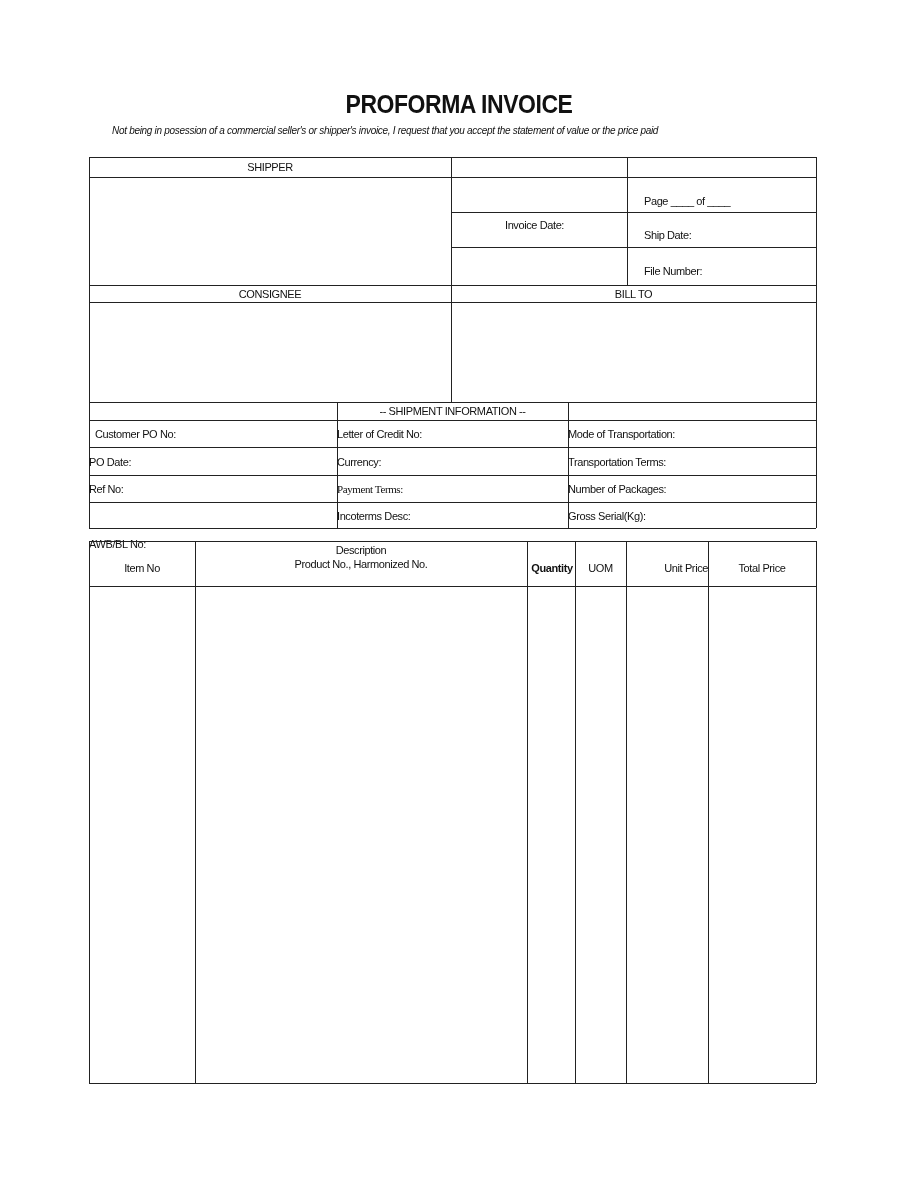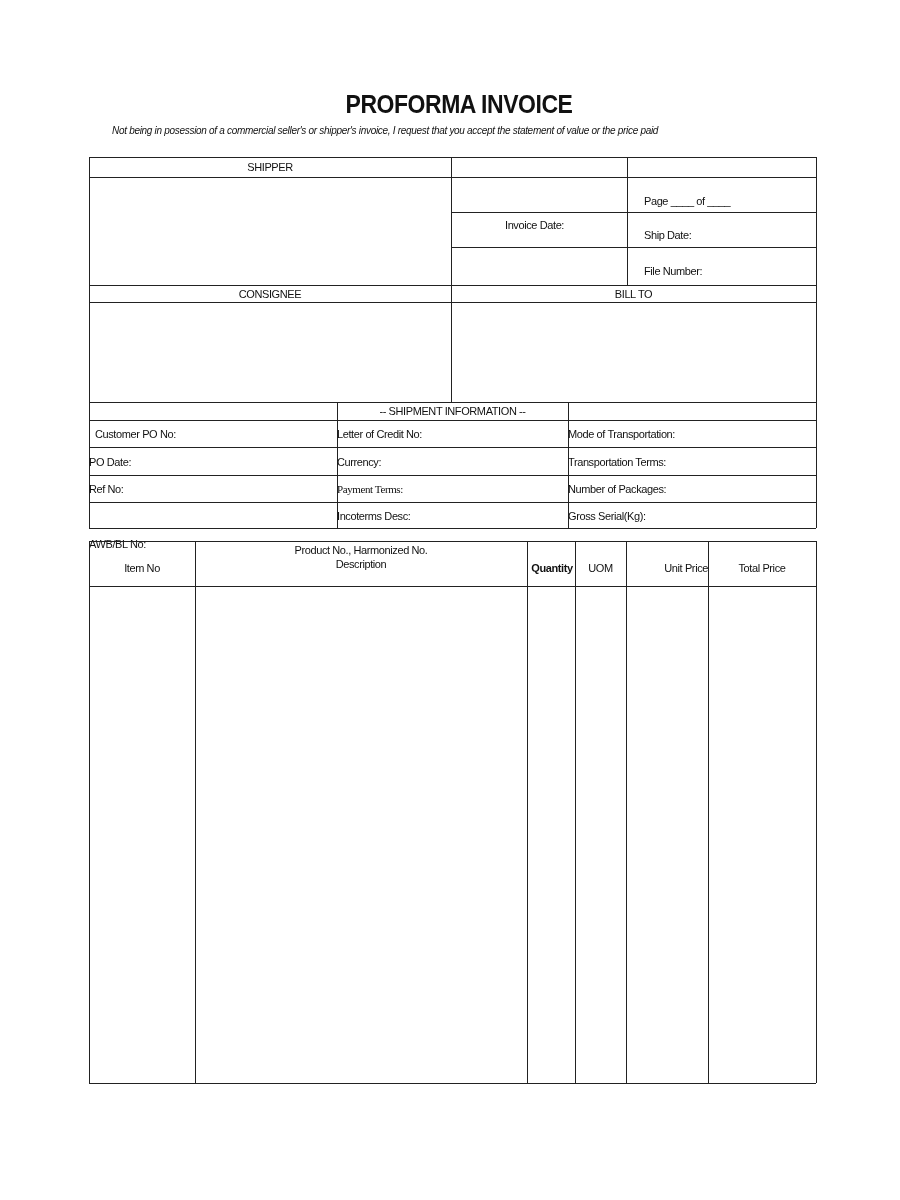--- a/index.html
+++ b/index.html
@@ -111,22 +111,22 @@
   <div class="line-v" style="left:89px;top:541px;height:542px;"></div>
   <div class="line-v" style="left:195px;top:541px;height:542px;"></div>
   <div class="line-v" style="left:527px;top:541px;height:542px;"></div>
   <div class="line-v" style="left:575px;top:541px;height:542px;"></div>
   <div class="line-v" style="left:626px;top:541px;height:542px;"></div>
   <div class="line-v" style="left:708px;top:541px;height:542px;"></div>
   <div class="line-v" style="left:816px;top:541px;height:542px;"></div>
 
   <div class="lbl c" style="left:89px;width:106px;top:562px;">Item No</div>
   <div class="lbl c" style="left:195px;width:332px;top:544px;line-height:13.5px;">
+    <div>Description</div>
     <div>Product No., Harmonized No.</div>
-    <div>Description</div>
   </div>
   <div class="lbl c" style="left:527px;width:50px;top:562px;font-weight:bold;">Quantity</div>
   <div class="lbl c" style="left:575px;width:51px;top:562px;">UOM</div>
   <div class="lbl c" style="left:626px;width:82px;top:562px;text-align:right;">Unit Price</div>
   <div class="lbl c" style="left:708px;width:108px;top:562px;">Total Price</div>
 
   <div class="field" style="left:91px;top:588px;width:103px;height:494px;"></div>
   <div class="field" style="left:197px;top:588px;width:329px;height:494px;"></div>
   <div class="field" style="left:529px;top:588px;width:45px;height:494px;"></div>
   <div class="field" style="left:577px;top:588px;width:48px;height:494px;"></div>

